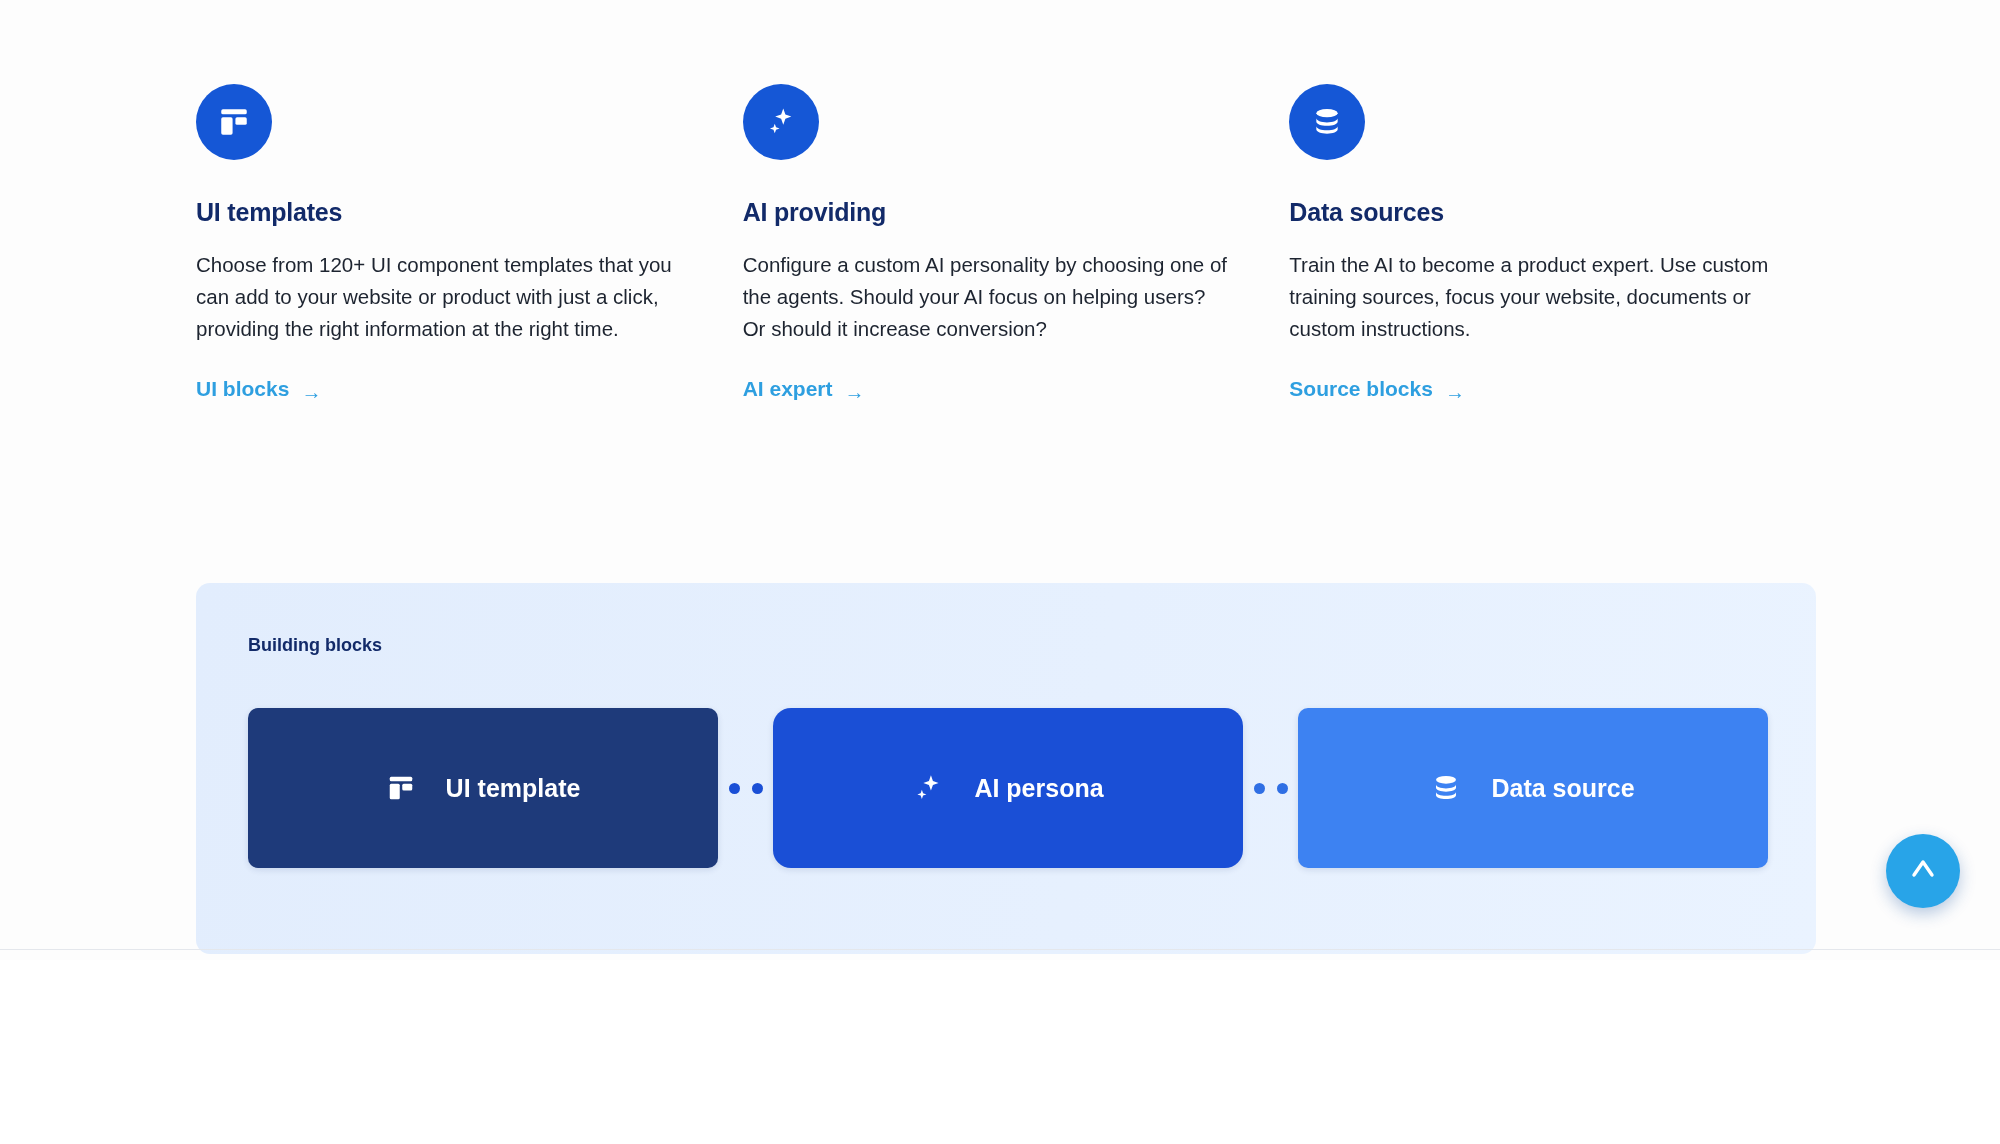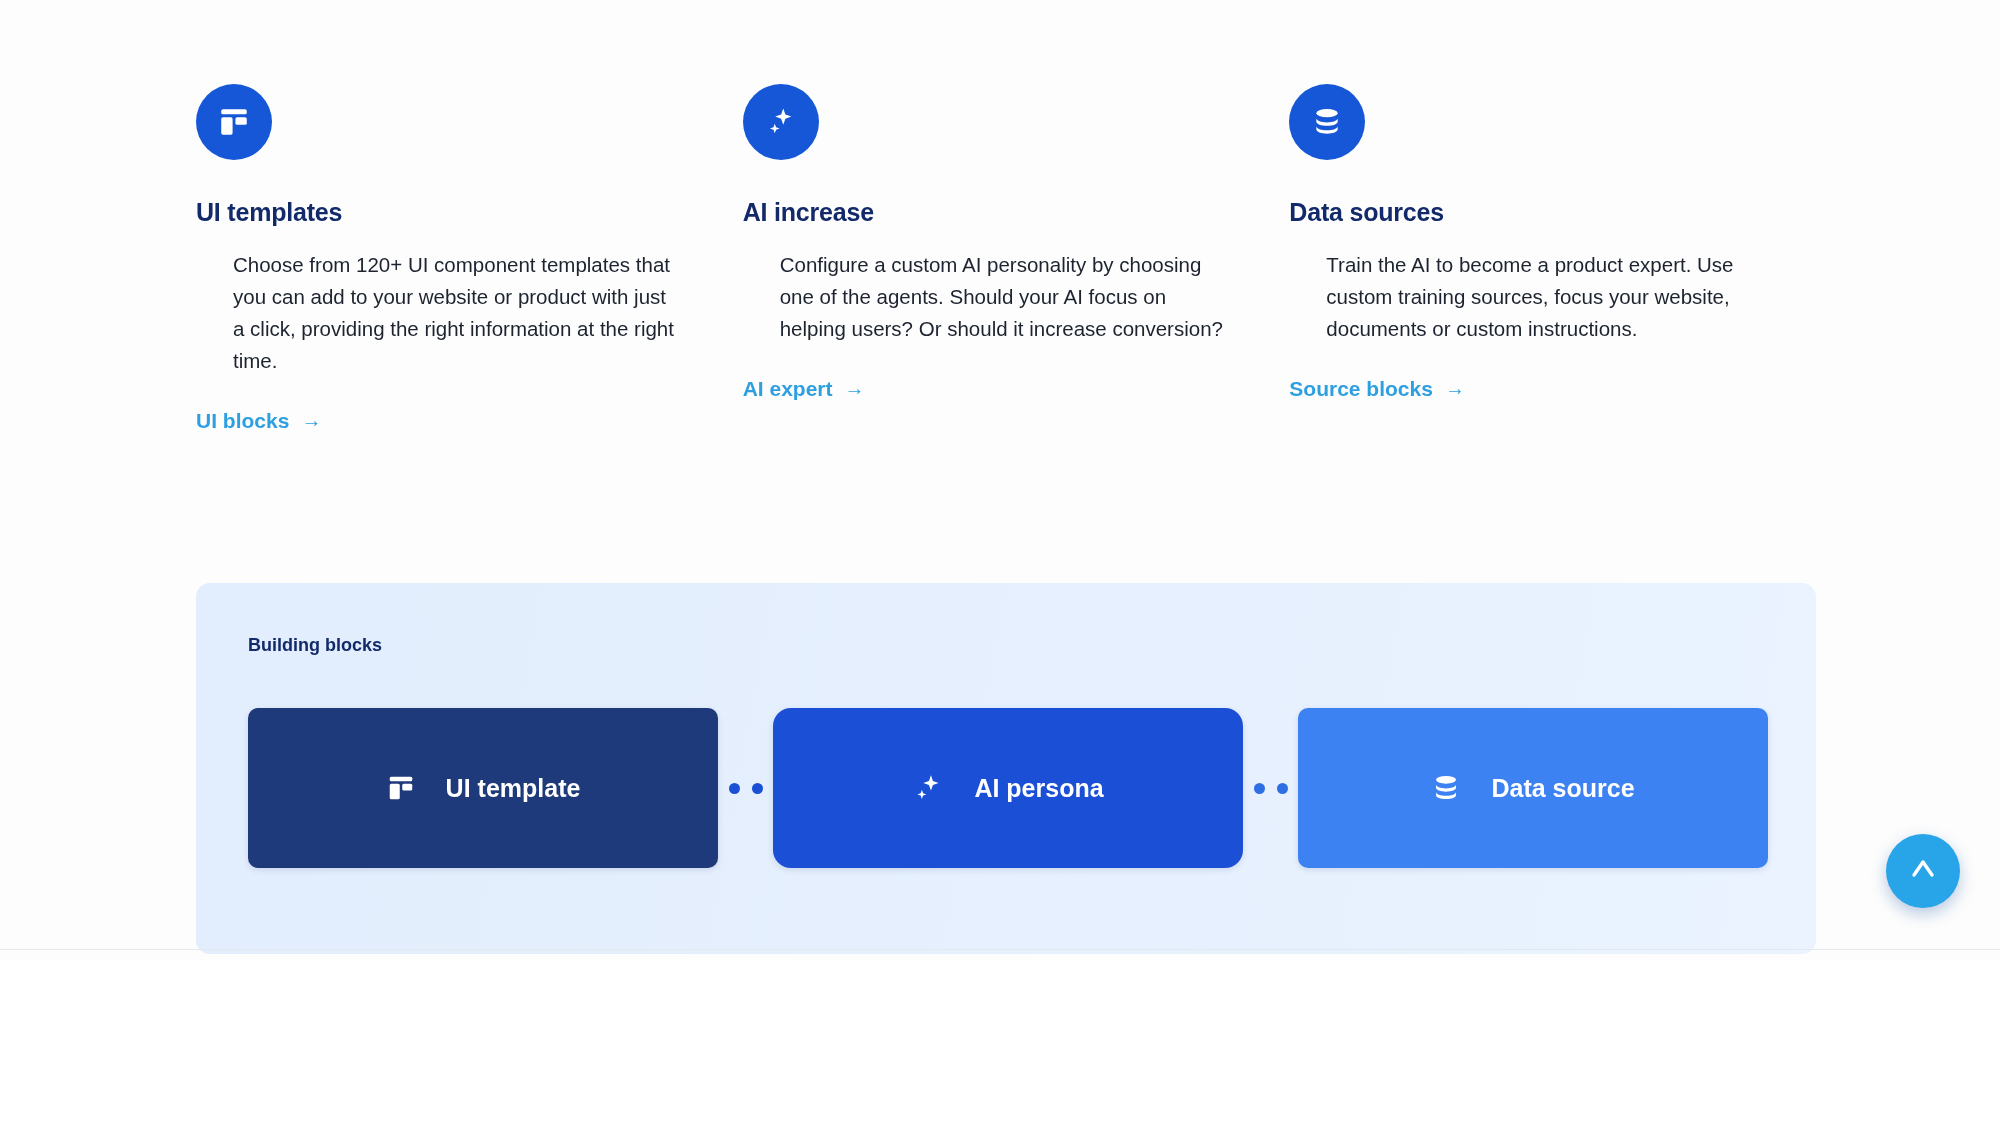--- a/index.html
+++ b/index.html
@@ -47,25 +47,24 @@
     color: #122a69;
     letter-spacing: -0.2px;
     margin-bottom: 22px;
   }
   .feature-desc {
     font-size: 20.5px;
     line-height: 32px;
     color: #1d2430;
     margin-bottom: 32px;
     max-width: 500px;
-    margin-left: 37px;
   }
   .feature-link {
     display: inline-flex;
-    align-items: flex-start;
+    align-items: flex-end;
     gap: 12px;
     font-size: 21px;
     font-weight: bold;
     color: #2e9fe0;
     text-decoration: none;
     cursor: pointer;
   }
   .feature-link .arrow {
     font-size: 20px;
     line-height: 1;
@@ -180,21 +179,21 @@
       </a>
     </div>
 
     <div class="feature">
       <div class="feature-icon">
         <svg width="34" height="34" viewBox="0 0 24 24" fill="#ffffff" aria-hidden="true">
           <path d="M13.6 2.5l1.5 4.2 4.2 1.5-4.2 1.5-1.5 4.2-1.5-4.2-4.2-1.5 4.2-1.5z"></path>
           <path d="M7.6 13.2l.9 2.5 2.5.9-2.5.9-.9 2.5-.9-2.5-2.5-.9 2.5-.9z"></path>
         </svg>
       </div>
-      <div class="feature-title">AI increase</div>
+      <div class="feature-title">AI providing</div>
       <div class="feature-desc">Configure a custom AI personality by choosing one of the agents. Should your AI focus on helping users? Or should it increase conversion?</div>
       <a class="feature-link" href="#">
         <span>AI expert</span>
         <span class="arrow">→</span>
       </a>
     </div>
 
     <div class="feature">
       <div class="feature-icon">
         <svg width="32" height="32" viewBox="0 0 24 24" fill="#ffffff" aria-hidden="true">

